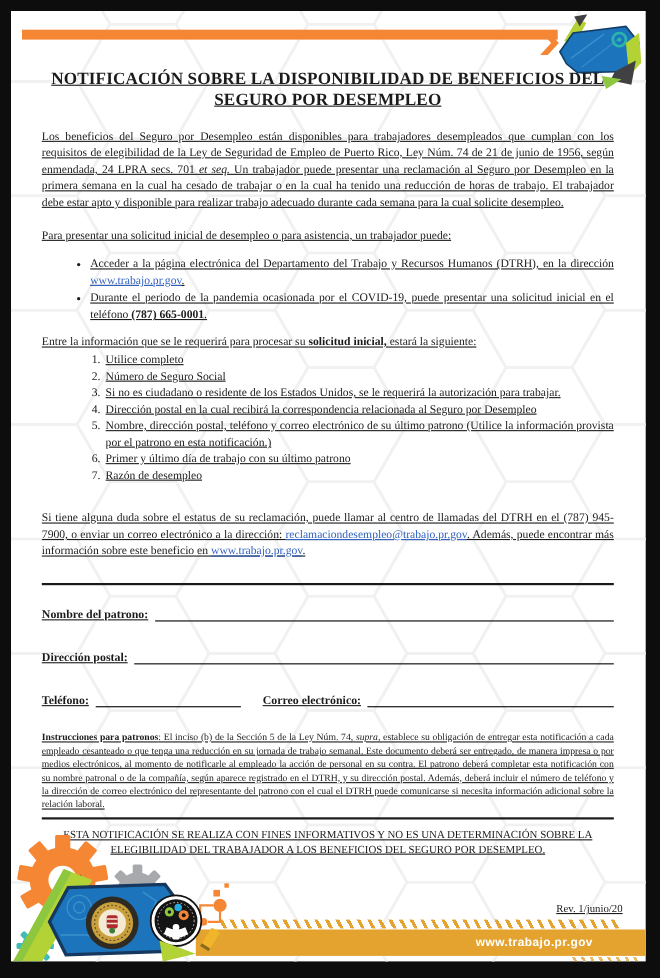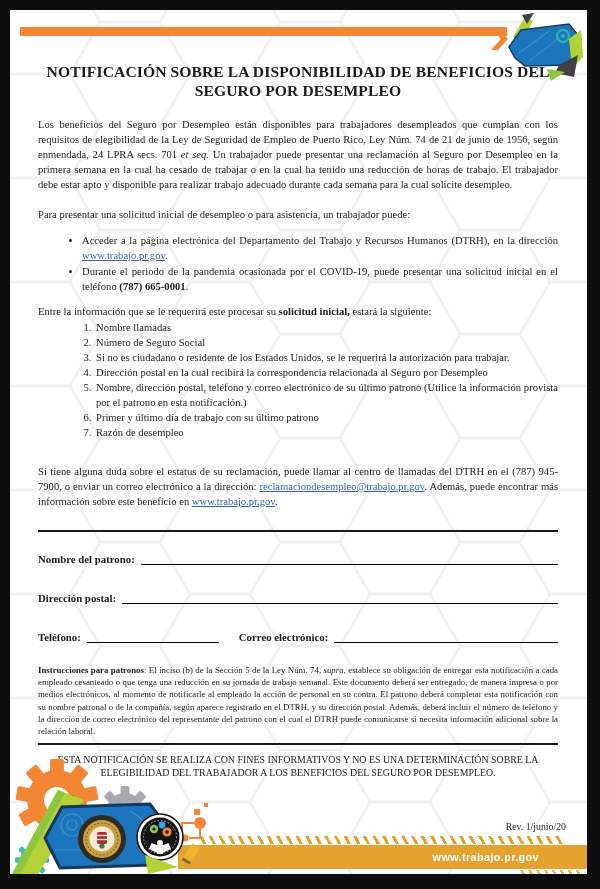--- a/index.html
+++ b/index.html
@@ -2,21 +2,21 @@
 <html><head>
 <meta charset="utf-8">
 <style>
   html,body{margin:0;padding:0;background:#111;}
   .frame{position:relative;width:600px;height:889px;background:#0d0d0d;overflow:hidden;margin:0 auto;}
   .page{position:absolute;left:10px;top:10px;right:13px;bottom:15px;background:#ffffff;overflow:hidden;
         font-family:"Liberation Serif", serif;color:#1b1b1b;}
   .hexbg{position:absolute;left:0;top:0;width:100%;height:100%;z-index:0;}
   .topbar{position:absolute;left:10px;top:17px;width:487px;height:9px;background:#F58634;z-index:1;}
   .topdecor{position:absolute;right:4px;top:3px;width:94px;height:72px;z-index:2;}
-  .doc{position:relative;z-index:2;padding:0 29px 0 28px;}
+  .doc{position:relative;z-index:2;padding:0 29px 0 28px;text-decoration:underline;}
   h1{margin:52px 0 0;text-align:center;font-size:15.6px;line-height:19px;font-weight:bold;letter-spacing:.1px;}
   p{margin:0;}
   .just{text-align:justify;}
   .intro{margin-top:17px;font-size:10.6px;line-height:15px;}
   .lead{margin-top:15px;font-size:10.6px;line-height:15px;}
   ul.opts{margin:11px 0 0;padding:0 0 0 44px;font-size:10.6px;line-height:15px;}
   ul.opts li{margin:0 0 1px;text-align:justify;}
   .entre{margin-top:10px;font-size:10.6px;line-height:15px;}
   ol.req{margin:1px 0 0;padding:0 0 0 56px;font-size:10.6px;line-height:15px;}
   ol.req li{padding-left:2px;text-align:justify;}
@@ -165,25 +165,25 @@
       <ul class="opts">
         <li>
           <span>Acceder a la página electrónica del Departamento del Trabajo y Recursos Humanos (DTRH), en la dirección </span><a class="lnk">www.trabajo.pr.gov</a><span>.</span>
         </li>
         <li>
           <span>Durante el periodo de la pandemia ocasionada por el COVID-19, puede presentar una solicitud inicial en el teléfono </span><b>(787) 665-0001</b><span>.</span>
         </li>
       </ul>
 
       <p class="entre">
-        <span>Entre la información que se le requerirá este procesar su </span><b>solicitud inicial,</b><span> estará la siguiente:</span>
+        <span>Entre la información que se le requerirá para procesar su </span><b>solicitud inicial,</b><span> estará la siguiente:</span>
       </p>
 
       <ol class="req">
-        <li>Nombre llamadas</li>
+        <li>Utilice completo</li>
         <li>Número de Seguro Social</li>
         <li>Si no es ciudadano o residente de los Estados Unidos, se le requerirá la autorización para trabajar.</li>
         <li>Dirección postal en la cual recibirá la correspondencia relacionada al Seguro por Desempleo</li>
         <li>Nombre, dirección postal, teléfono y correo electrónico de su último patrono (Utilice la información provista por el patrono en esta notificación.)</li>
         <li>Primer y último día de trabajo con su último patrono</li>
         <li>Razón de desempleo</li>
       </ol>
 
       <p class="contact just">
         <span>Si tiene alguna duda sobre el estatus de su reclamación, puede llamar al centro de llamadas del DTRH en el (787) 945-7900, o enviar un correo electrónico a la dirección: </span><a class="lnk">reclamaciondesempleo@trabajo.pr.gov</a><span>. Además, puede encontrar más información sobre este beneficio en </span><a class="lnk">www.trabajo.pr.gov</a><span>.</span>

